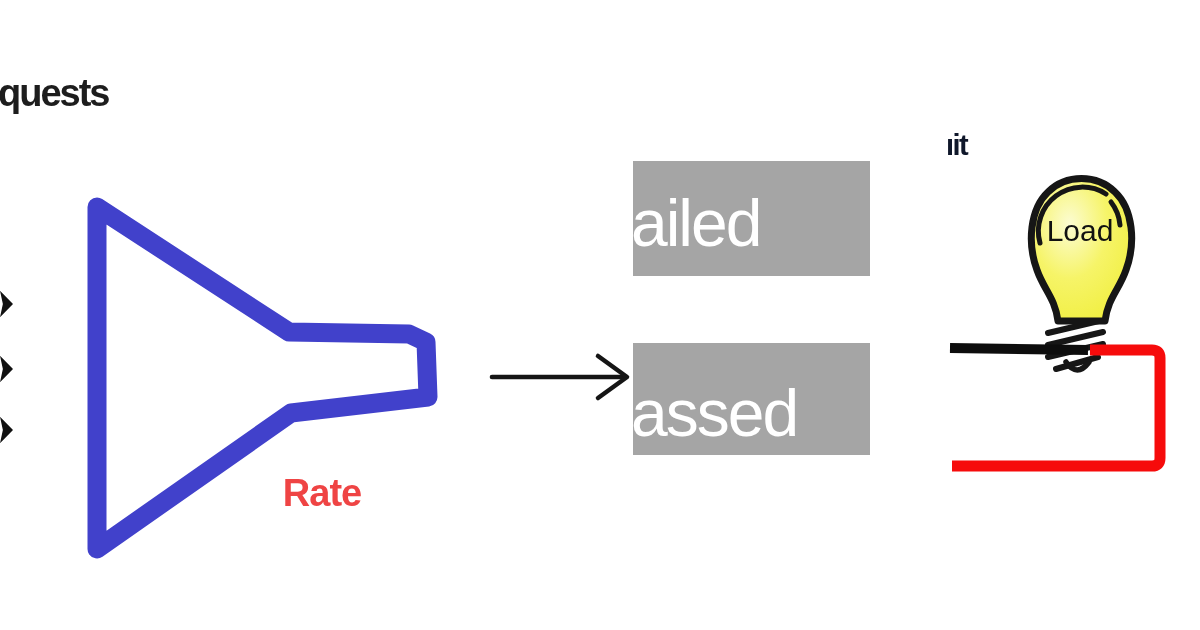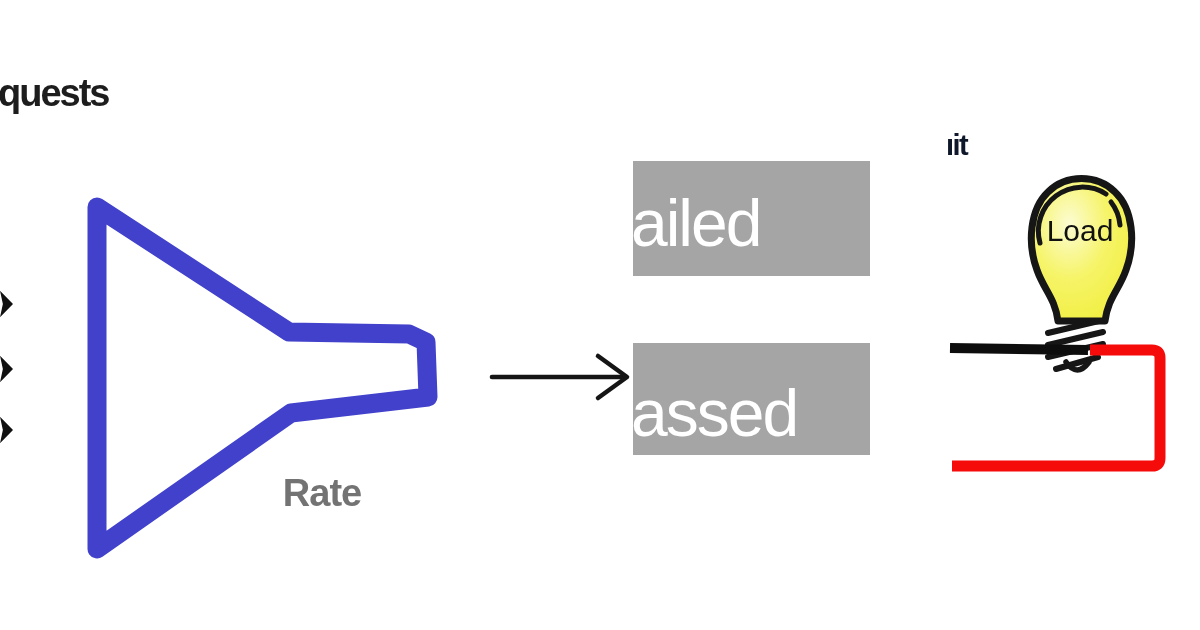--- a/index.html
+++ b/index.html
@@ -18,21 +18,21 @@
     color:#1d1d1d;letter-spacing:-2px;}
 
   
   .chev{left:0;width:13px;height:30px;background:#111;
     clip-path:polygon(0 6%,100% 50%,0 94%,22% 50%);}
   .chev1{top:289px;} .chev2{top:354px;} .chev3{top:415px;}
 
   
   .funnel-svg{left:0;top:0;width:1200px;height:630px;pointer-events:none;}
   .rate-caption{left:222px;top:472px;width:200px;text-align:center;
-    font-size:38px;line-height:42px;font-weight:bold;color:#737373;letter-spacing:-1px;}
+    font-size:38px;line-height:42px;font-weight:bold;color:#ef4444;letter-spacing:-1px;}
 
   
   .result-box{width:189px;background:#a5a5a5;overflow:visible;padding-left:48px;}
   .failed-box{left:633px;top:161px;height:115px;}
   .passed-box{left:633px;top:343px;height:112px;}
   .result-label{position:absolute;left:-2px;color:#ffffff;font-size:66px;
     font-weight:400;letter-spacing:-2px;white-space:nowrap;line-height:1;}
   .failed-box .result-label{top:29px;}
   .passed-box .result-label{top:37px;}
 

